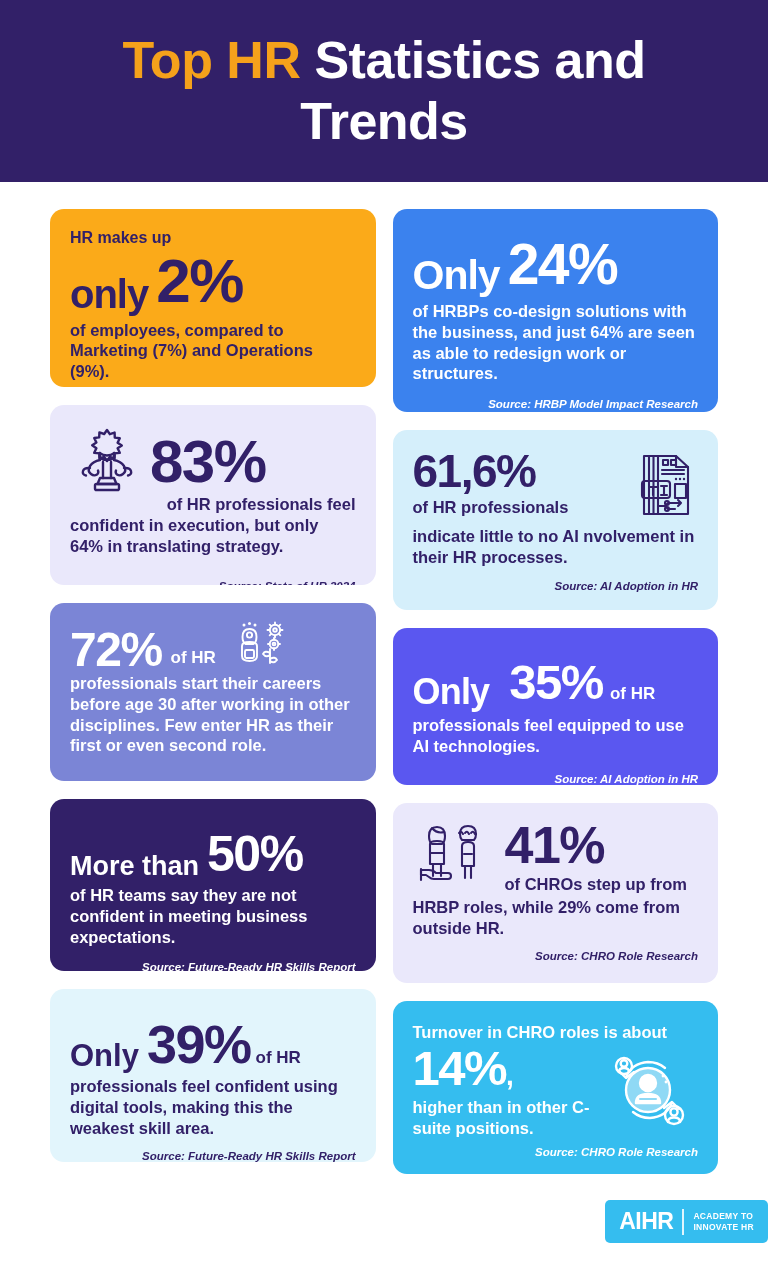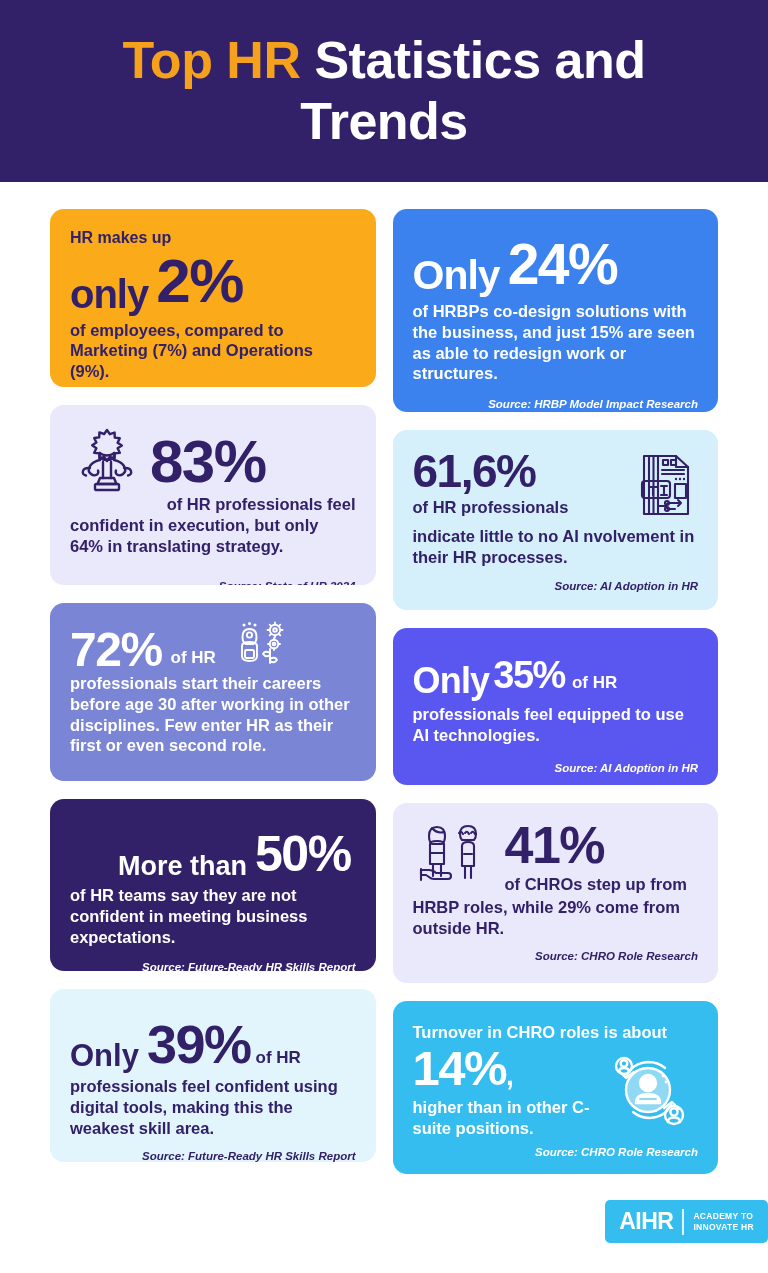--- a/index.html
+++ b/index.html
@@ -189,21 +189,21 @@
                 <path d="M36 34 q-5 -3 -7 1 q3 4 7 1"></path>
                 <path d="M36 40 q5 -3 7 1 q-3 4 -7 1"></path>
               </svg>
             </span>
           </div>
           <div class="stat-body" style="margin-top:-4px;">professionals start their careers before age 30 after working in other disciplines. Few enter HR as their first or even second role.</div>
           <div class="src">Source: State of HR 2024</div>
         </div>
 
         <div class="card" style="background:#322068;color:#ffffff;height:172px;margin-top:18px;padding-top:26px;">
-          <div style="white-space:nowrap;margin-left:48px;">
+          <div style="white-space:nowrap;">
             <span class="mid" style="font-size:27px;vertical-align:-4px;">More than</span><span class="big" style="font-size:50px;margin-left:8px;">50%</span>
           </div>
           <div class="stat-body" style="margin-top:2px;">of HR teams say they are not confident in meeting business expectations.</div>
           <div class="src" style="margin-top:14px;">Source: Future-Ready HR Skills Report</div>
         </div>
 
         <div class="card" style="background:#E2F5FC;color:#322068;height:173px;margin-top:18px;padding-top:24px;">
           <div style="white-space:nowrap;">
             <span class="mid" style="font-size:31px;vertical-align:-3px;">Only</span><span class="big" style="font-size:54px;margin-left:8px;">39%</span><span class="mid" style="font-size:17px;margin-left:5px;">of HR</span>
           </div>
@@ -212,21 +212,21 @@
         </div>
 
       </div>
 
       <div class="col">
 
         <div class="card" style="background:#3B82EE;color:#ffffff;height:203px;padding-top:22px;">
           <div style="white-space:nowrap;">
             <span class="mid" style="font-size:41px;letter-spacing:-1px;vertical-align:-5px;">Only</span><span class="big" style="font-size:57px;margin-left:8px;">24%</span>
           </div>
-          <div class="stat-body" style="margin-top:2px;">of HRBPs co-design solutions with the business, and just 15% are seen as able to redesign work or structures.</div>
+          <div class="stat-body" style="margin-top:2px;">of HRBPs co-design solutions with the business, and just 64% are seen as able to redesign work or structures.</div>
           <div class="src" style="margin-top:14px;">Source: HRBP Model Impact Research</div>
         </div>
 
         <div class="card" style="background:#D5EFFB;color:#322068;height:180px;margin-top:18px;padding-top:18px;">
           <div style="display:flex;align-items:flex-start;justify-content:space-between;">
             <div>
               <div class="big" style="font-size:46px;line-height:1;">61,6%</div>
               <div class="stat-body" style="margin-top:3px;">of HR professionals</div>
             </div>
             <span class="icon-float" style="margin-top:2px;">
@@ -251,21 +251,21 @@
                 <path d="M43 53 h6 l-3-3 M46 50 l3 3 -3 3"></path>
               </svg>
             </span>
           </div>
           <div class="stat-body" style="margin-top:2px;">indicate little to no AI nvolvement in their HR processes.</div>
           <div class="src" style="margin-top:12px;">Source: AI Adoption in HR</div>
         </div>
 
         <div class="card" style="background:#5A57F0;color:#ffffff;height:157px;margin-top:18px;padding-top:26px;">
           <div style="white-space:nowrap;">
-            <span class="mid" style="font-size:36px;letter-spacing:-0.8px;vertical-align:-5px;">Only</span><span class="big" style="font-size:38px;margin-left:4px;">35%</span><span class="mid" style="font-size:17px;margin-left:7px;">of HR</span>
+            <span class="mid" style="font-size:36px;letter-spacing:-0.8px;vertical-align:-5px;">Only</span><span class="big" style="font-size:49px;margin-left:20px;">35%</span><span class="mid" style="font-size:17px;margin-left:7px;">of HR</span>
           </div>
           <div class="stat-body" style="margin-top:2px;">professionals feel equipped to use AI technologies.</div>
           <div class="src" style="margin-top:16px;">Source: AI Adoption in HR</div>
         </div>
 
         <div class="card" style="background:#EAE8FB;color:#322068;height:180px;margin-top:18px;padding-top:16px;">
           <div style="display:flex;align-items:center;gap:14px;">
             <span class="icon-float">
               <svg width="78" height="70" viewBox="0 0 78 70" fill="none" stroke="#322068" stroke-width="2.1" stroke-linecap="round" stroke-linejoin="round">
                 <path d="M16 16 q0-9 8-9 q8 0 8 9 q0 6-3 8 h-10 q-3-2-3-8z"></path>

